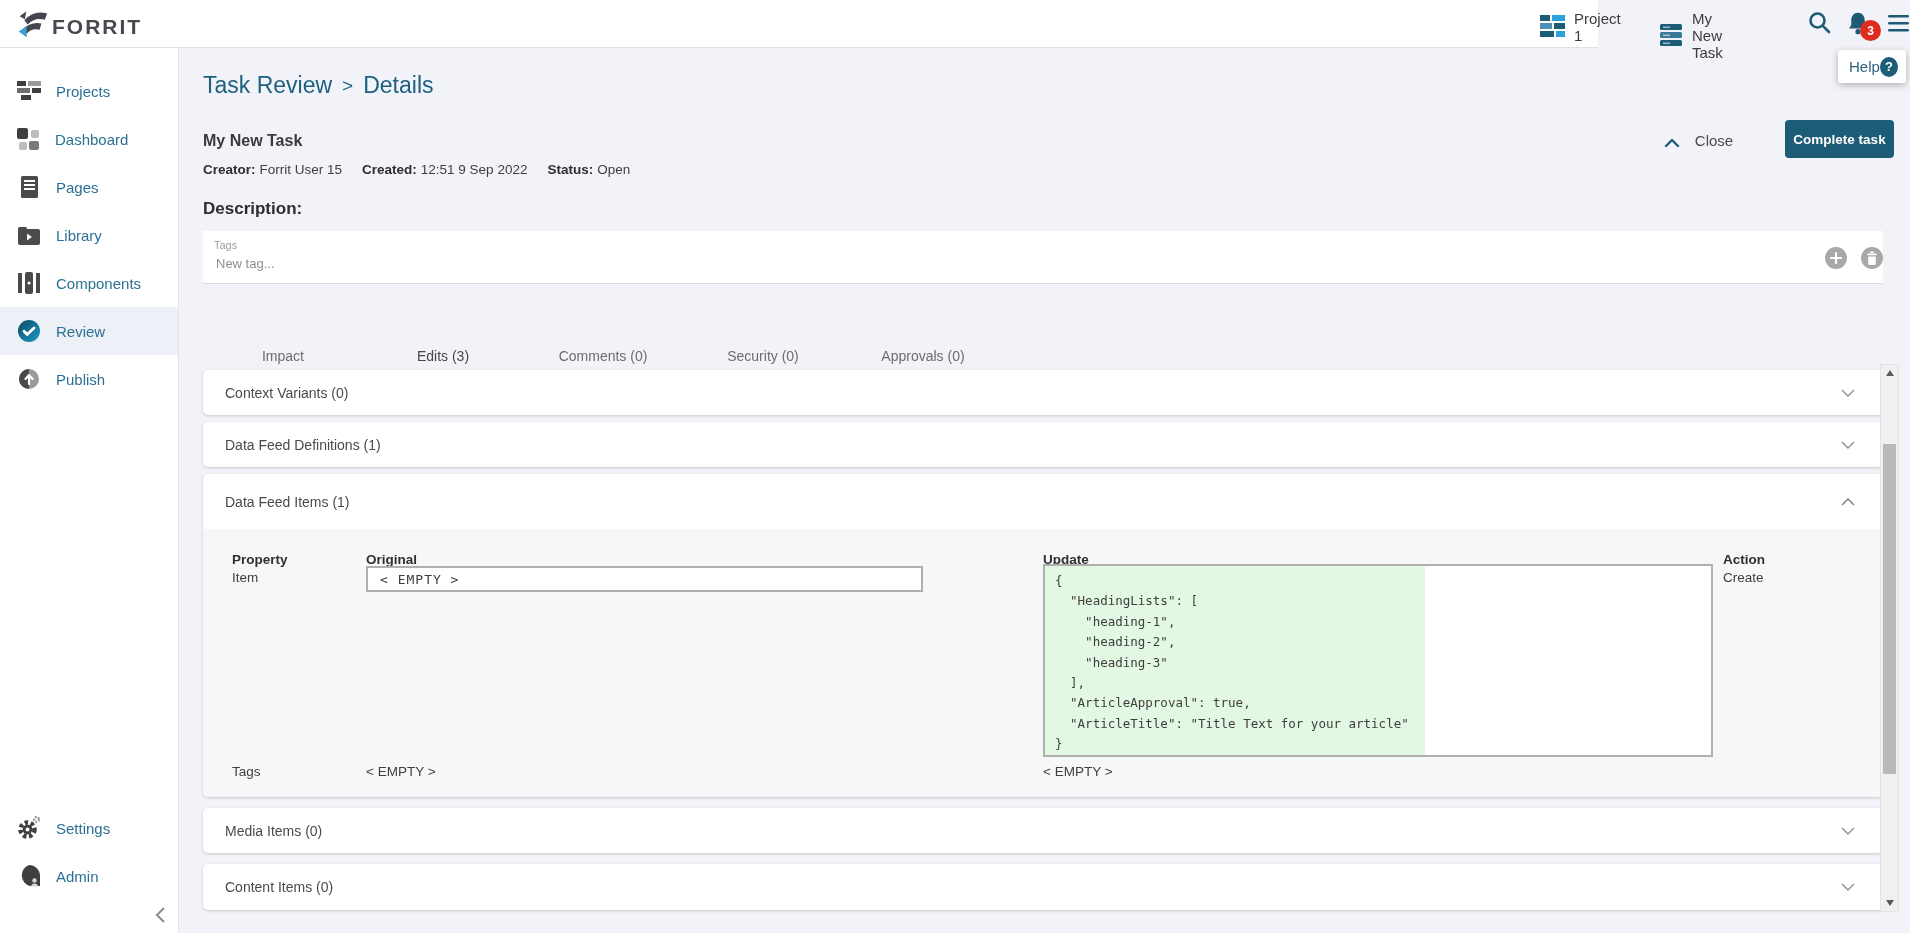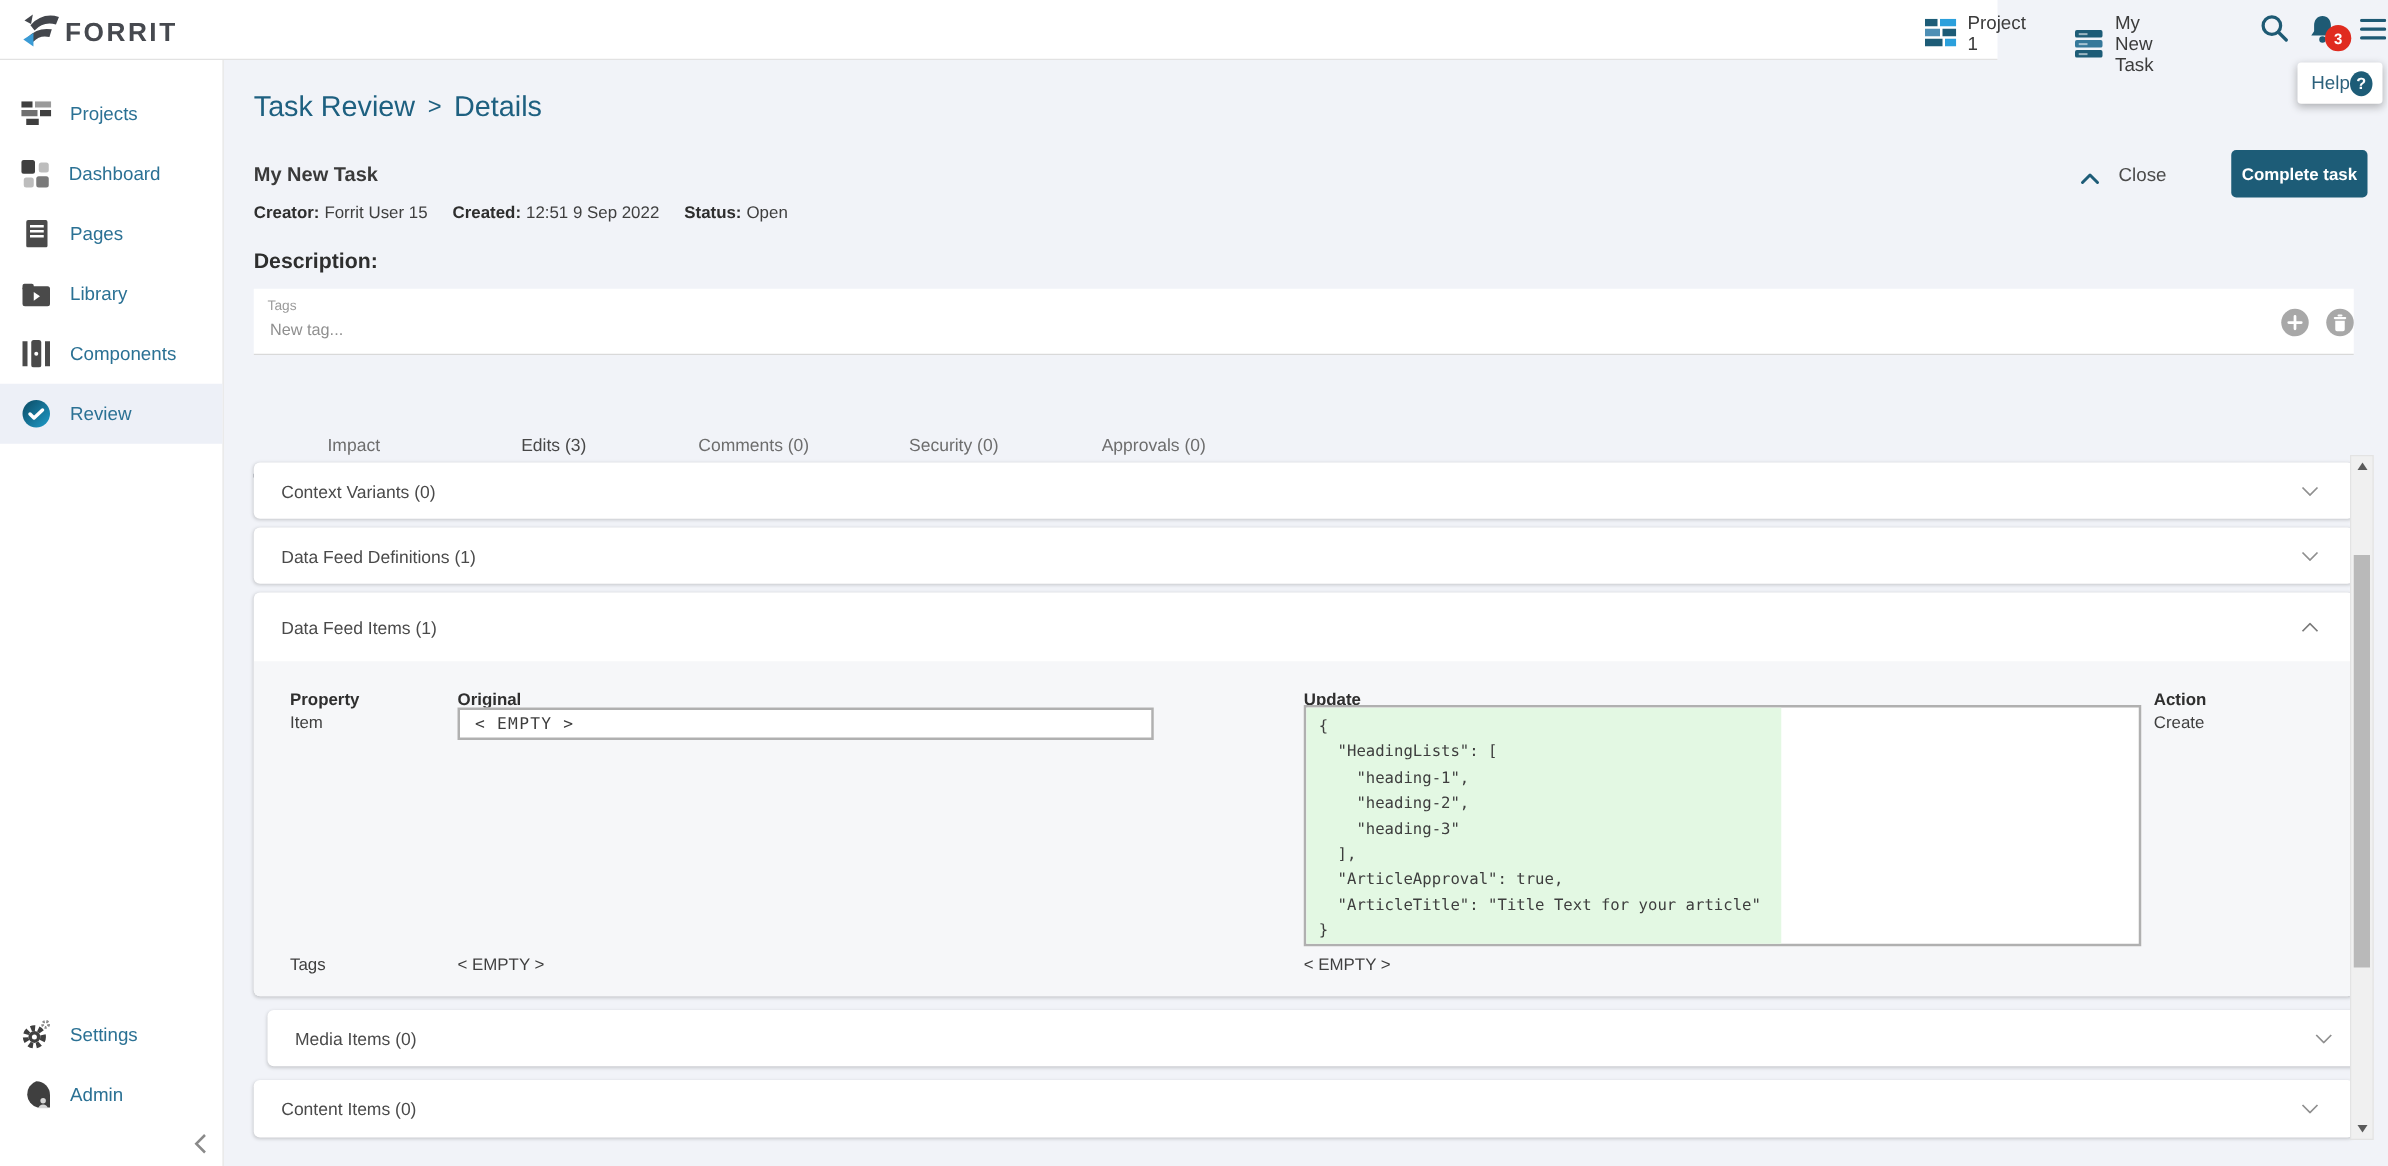--- a/index.html
+++ b/index.html
@@ -230,20 +230,30 @@
           <stop offset="0" stop-color="#0c4a63"></stop>
               <stop offset="1" stop-color="#1f9cc9"></stop>
         </linearGradient>
           </defs>
         <circle cx="12" cy="12" r="11" fill="url(#tealg)"></circle>
         <path d="M7 12.2 l3.2 3.2 L17 9" stroke="#fff" stroke-width="2.8" fill="none" stroke-linecap="round" stroke-linejoin="round"></path>
       </svg>
     </span>
     <span class="side-label">Review</span>
   </div>
+  <div class="side-item">
+    <span>
+      <svg width="24" height="24" viewBox="0 0 24 24">
+        <circle cx="12" cy="12" r="10" fill="#9a9a9a"></circle>
+        <path d="M12 2 a10 10 0 0 0 0 20 z" fill="#4a4a4a"></path>
+        <path d="M12 17 V9 M8.5 12 L12 8 L15.5 12" stroke="#fff" stroke-width="2.2" fill="none" stroke-linecap="round" stroke-linejoin="round"></path>
+      </svg>
+    </span>
+    <span class="side-label">Publish</span>
+  </div>
 
   <div class="side-foot" style="top:757px;">
     <div class="side-item">
       <span>
         <svg width="24" height="26" viewBox="0 0 24 26">
           <circle cx="10.5" cy="14.5" r="7" fill="none" stroke="#3f3f3f" stroke-width="4.5" stroke-dasharray="3.4 2.6"></circle>
           <circle cx="10.5" cy="14.5" r="4.8" fill="#3f3f3f"></circle>
             <circle cx="10.5" cy="14.5" r="2" fill="#fff"></circle>
           <circle cx="19.5" cy="4.5" r="2.4" fill="none" stroke="#8a8a8a" stroke-width="2.2" stroke-dasharray="1.6 1.3"></circle>
         </svg>
@@ -379,21 +389,21 @@
 }</pre>
       </div>
       <span class="cell" style="left:1520px;top:41px;">Create</span>
 
       <span class="cell" style="left:29px;top:235px;">Tags</span>
       <span class="cell" style="left:163px;top:235px;">&lt; EMPTY &gt;</span>
       <span class="cell" style="left:840px;top:235px;">&lt; EMPTY &gt;</span>
     </div>
   </div>
 
-  <div class="card" style="top:761px;height:45px;margin-left:11px;">
+  <div class="card" style="top:761px;height:45px;">
     <div class="acc-head">
       <span class="acc-title">Media Items (0)</span>
       <span>
         <svg width="14" height="8" viewBox="0 0 14 8" fill="none">
             <polyline points="1,1 7,7 13,1" stroke="#8f8f8f" stroke-width="1.4"></polyline>
           </svg>
       </span>
     </div>
   </div>
 

